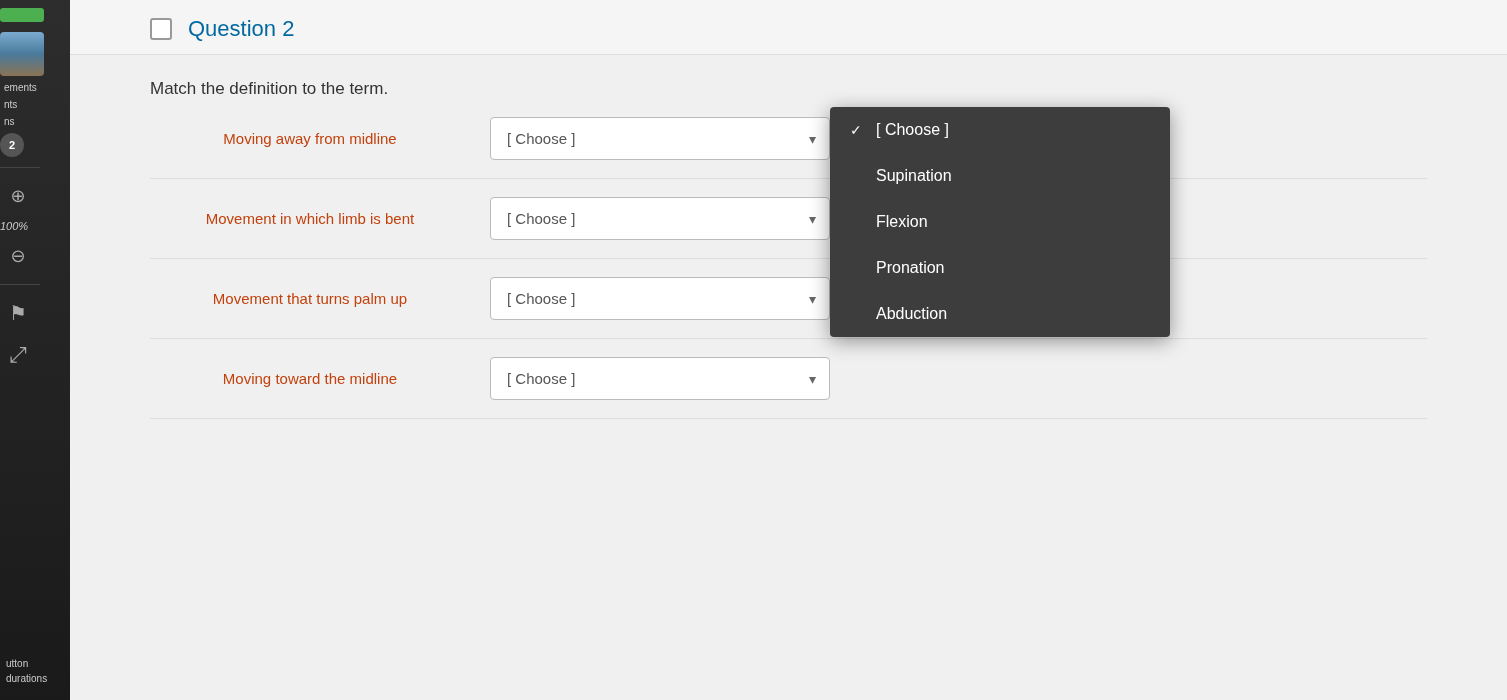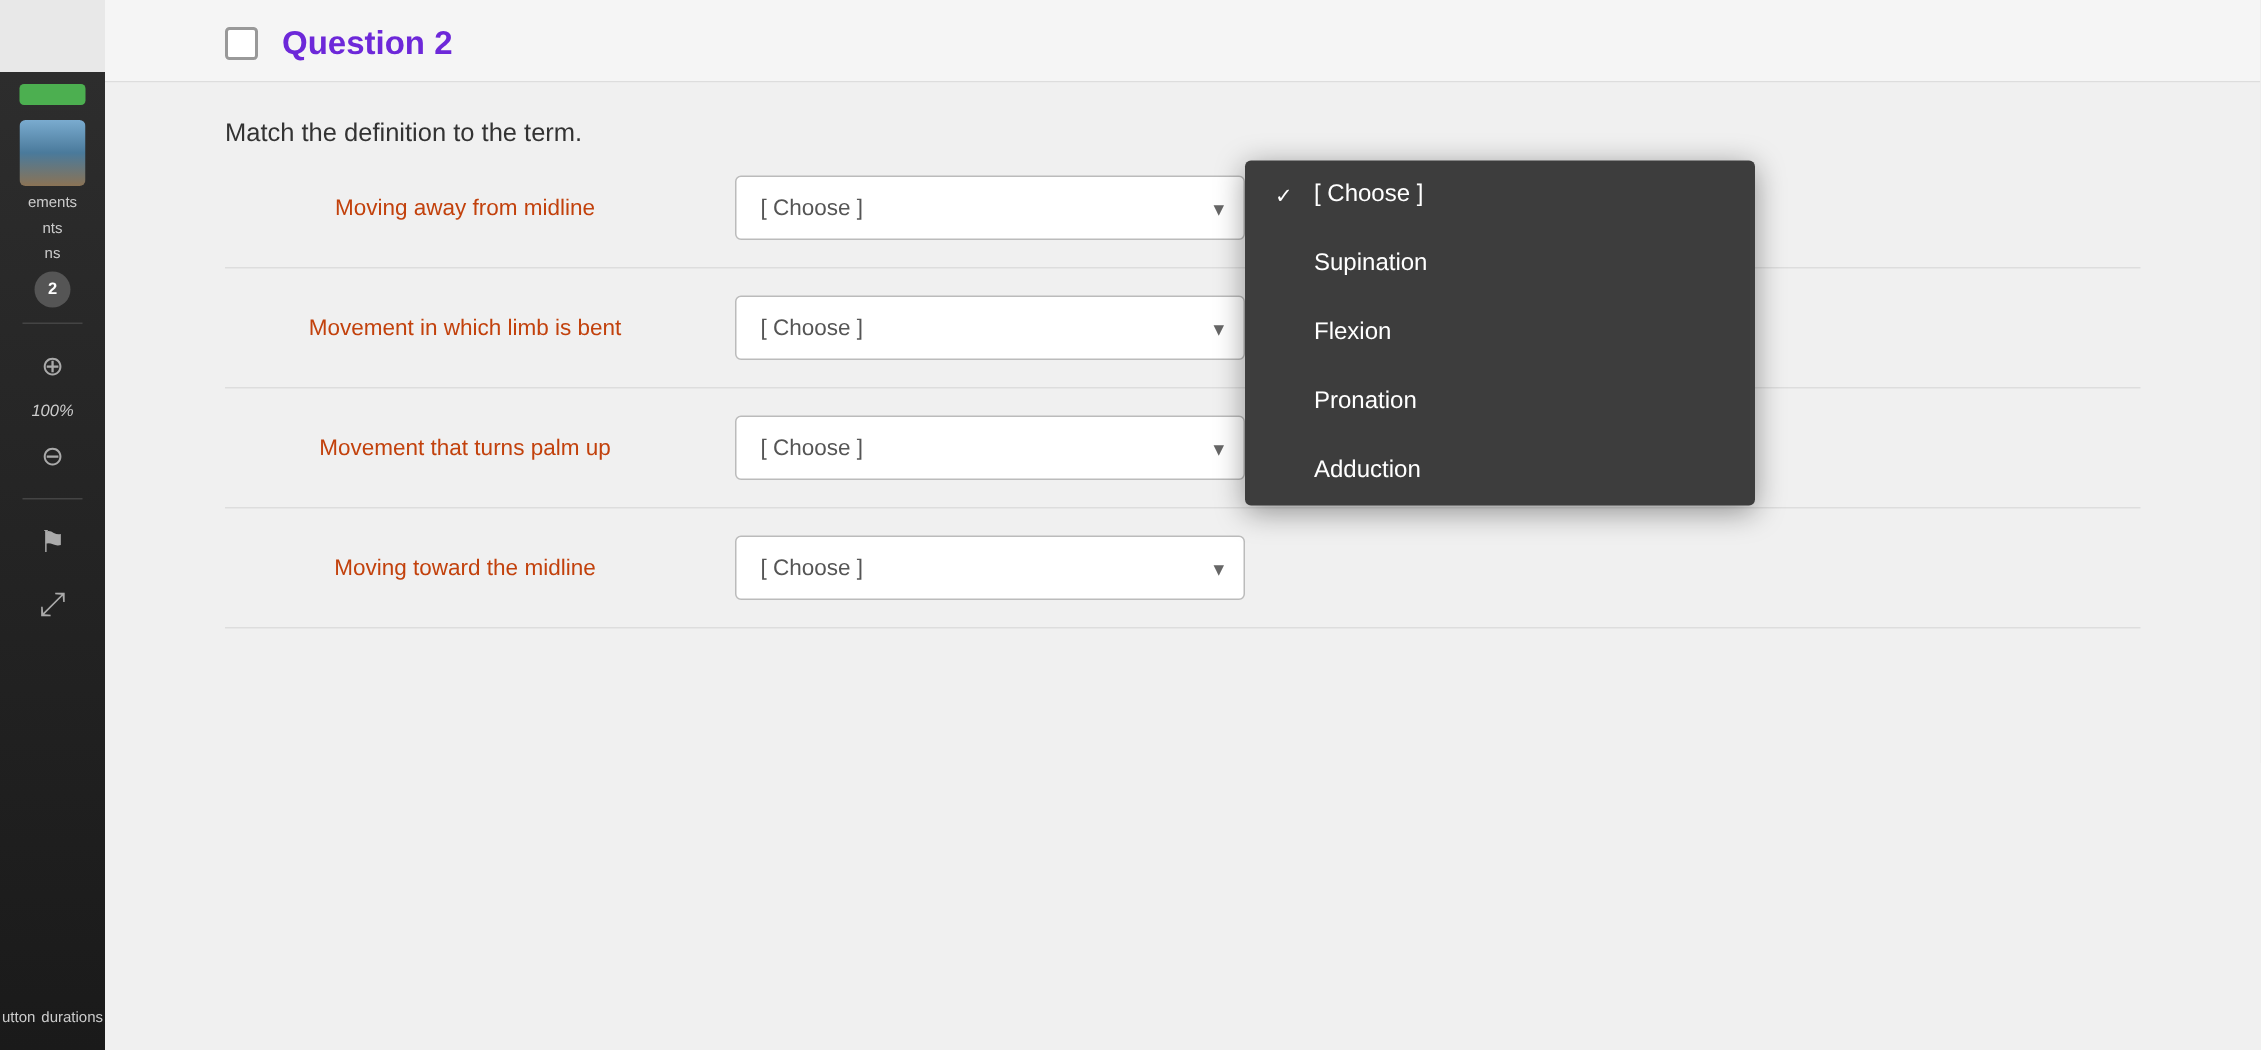--- a/index.html
+++ b/index.html
@@ -11,26 +11,25 @@
       height: 700px;
       overflow: hidden;
     }
 
     
     .sidebar {
       width: 70px;
       background: linear-gradient(180deg, #2d2d2d 0%, #1a1a1a 100%);
       display: flex;
       flex-direction: column;
-      align-items: center;
+      align-items: flex-start;
       padding: 8px 0;
       gap: 6px;
       position: relative;
       z-index: 10;
-      margin-top: 48px;
     }
 
     .sidebar-top-bar {
       width: 44px;
       height: 14px;
       background: #4caf50;
       border-radius: 3px;
       margin-bottom: 4px;
     }
 
@@ -79,21 +78,21 @@
 
     .sidebar-zoom {
       color: #ccc;
       font-size: 11px;
       font-style: italic;
     }
 
     .sidebar-bottom-labels {
       margin-top: auto;
       display: flex;
-      flex-direction: row;
+      flex-direction: column;
       align-items: flex-start;
       padding: 0 6px 8px 6px;
       gap: 4px;
     }
 
     .sidebar-bottom-label {
       color: #ccc;
       font-size: 10px;
     }
 
@@ -130,22 +129,22 @@
       width: 22px;
       height: 22px;
       border: 2px solid #999;
       border-radius: 3px;
       background: white;
       cursor: pointer;
     }
 
     .question-title {
       font-size: 22px;
-      font-weight: 700;
-      color: #6d28d9;
+      font-weight: 400;
+      color: #0369a1;
     }
 
     
     .question-body {
       flex: 1;
       padding: 24px 80px;
       overflow-y: auto;
       background: #f0f0f0;
       position: relative;
     }
@@ -315,21 +314,21 @@
             <div class="dropdown-item">
               <span class="dropdown-checkmark"></span>
               <span>Flexion</span>
             </div>
             <div class="dropdown-item">
               <span class="dropdown-checkmark"></span>
               <span>Pronation</span>
             </div>
             <div class="dropdown-item">
               <span class="dropdown-checkmark"></span>
-              <span>Adduction</span>
+              <span>Abduction</span>
             </div>
           </div>
         </div>
       </div>
 
       <div class="match-row">
         <div class="match-definition">Movement in which limb is bent</div>
         <div class="match-select-wrapper">
           <select class="match-select">
             <option>[ Choose ]</option>

